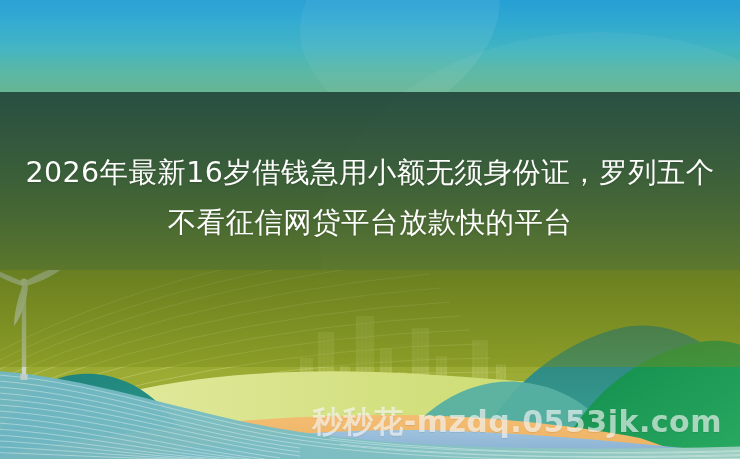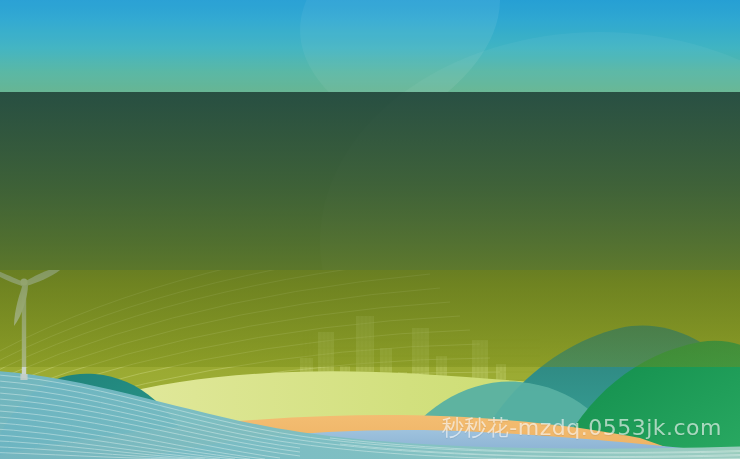--- a/index.html
+++ b/index.html
@@ -68,23 +68,23 @@
     box-sizing:border-box;
     text-shadow:0 1px 2px rgba(0,0,0,0.18);
     white-space:normal;
   }
 
   
   .watermark{
     position:absolute;right:18px;bottom:16px;
     color:rgba(255,255,255,0.62);
     font-family:"DejaVu Sans","Liberation Sans",sans-serif;
-    font-size:22px;
+    font-size:30px;
     letter-spacing:0.5px;
-    font-weight:400;
+    font-weight:700;
     white-space:nowrap;
     text-shadow:0 1px 1px rgba(0,0,0,0.08);
   }
 </style>
 </head>
 <body>
 
 <div id="banner">
 
   <div class="sky">
@@ -242,16 +242,17 @@
             <path d="M 0 0 C -10 -4 -28 -12 -42 -18 C -34 -8 -14 0 -2 4 Z"></path>
           </g>
           <circle cx="0" cy="0" r="3.6" fill="#eef3f0"></circle>
         </g>
       </g>
     </svg>
   </div>
 
   <div class="dim"></div>
 
+  <div class="headline">2026年最新16岁借钱急用小额无须身份证，罗列五个不看征信网贷平台放款快的平台</div>
 
   <div class="watermark">秒秒花-mzdq.0553jk.com</div>
 
 </div>
 
 </body></html>

